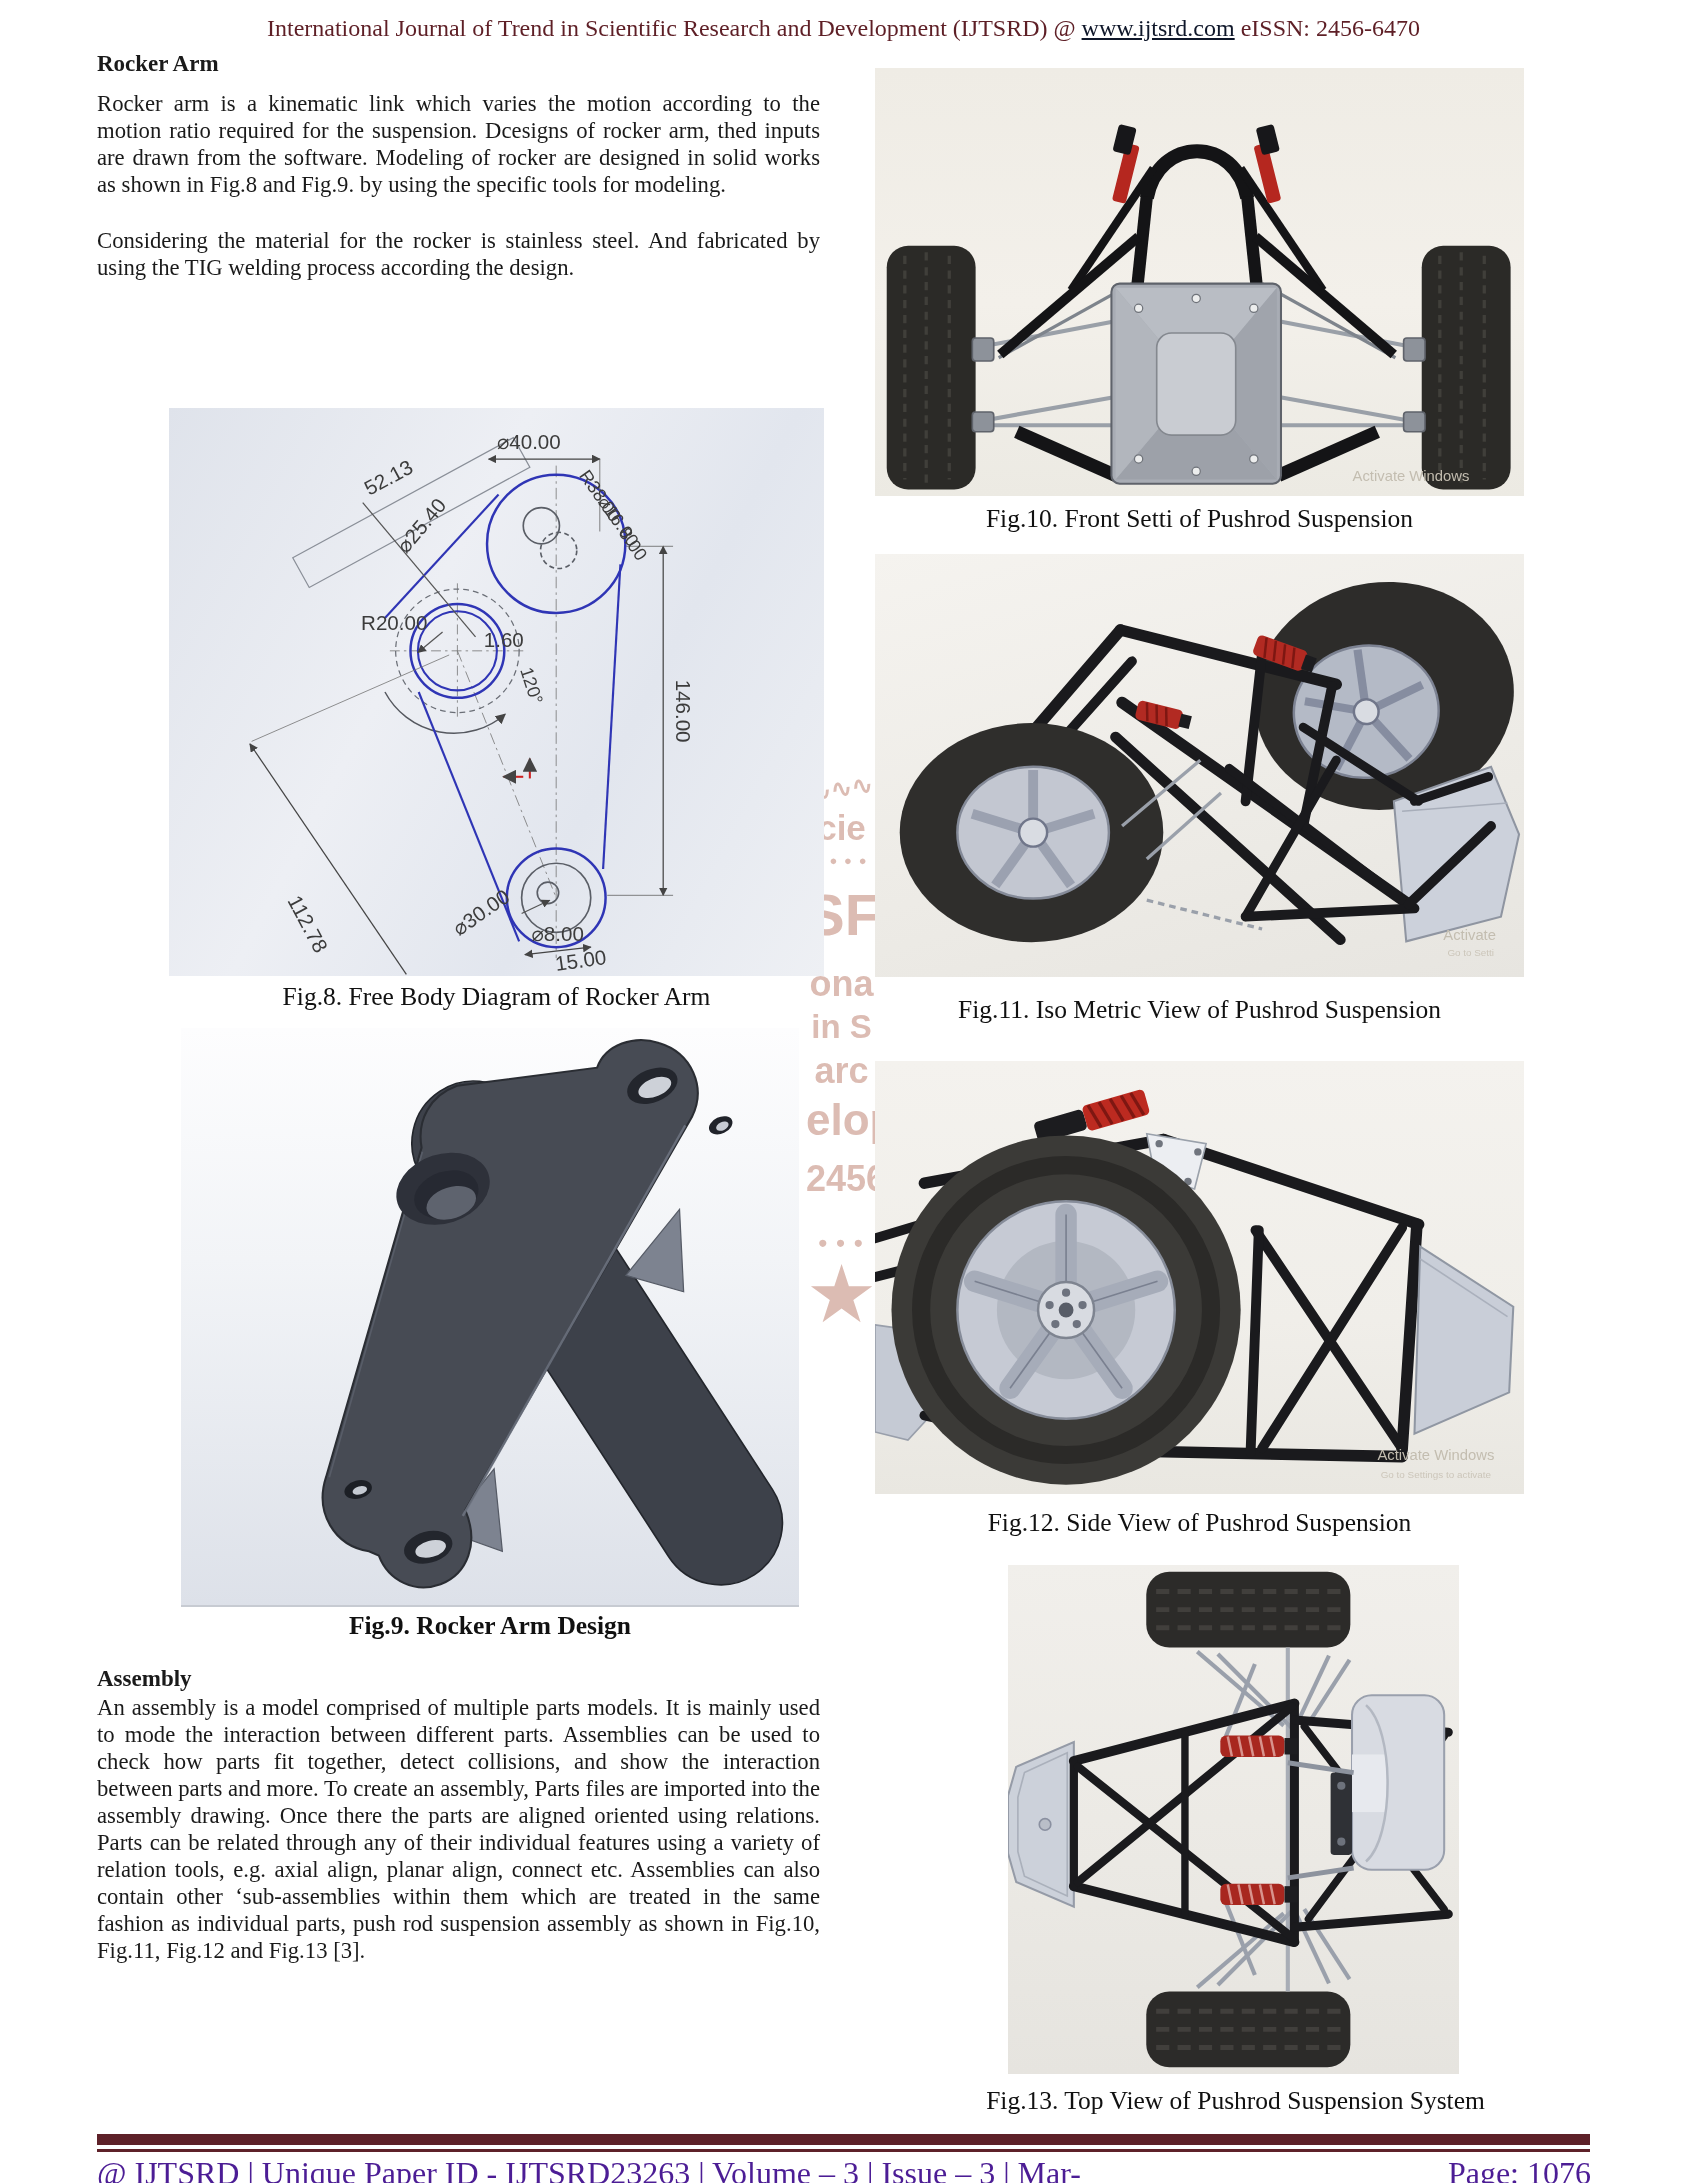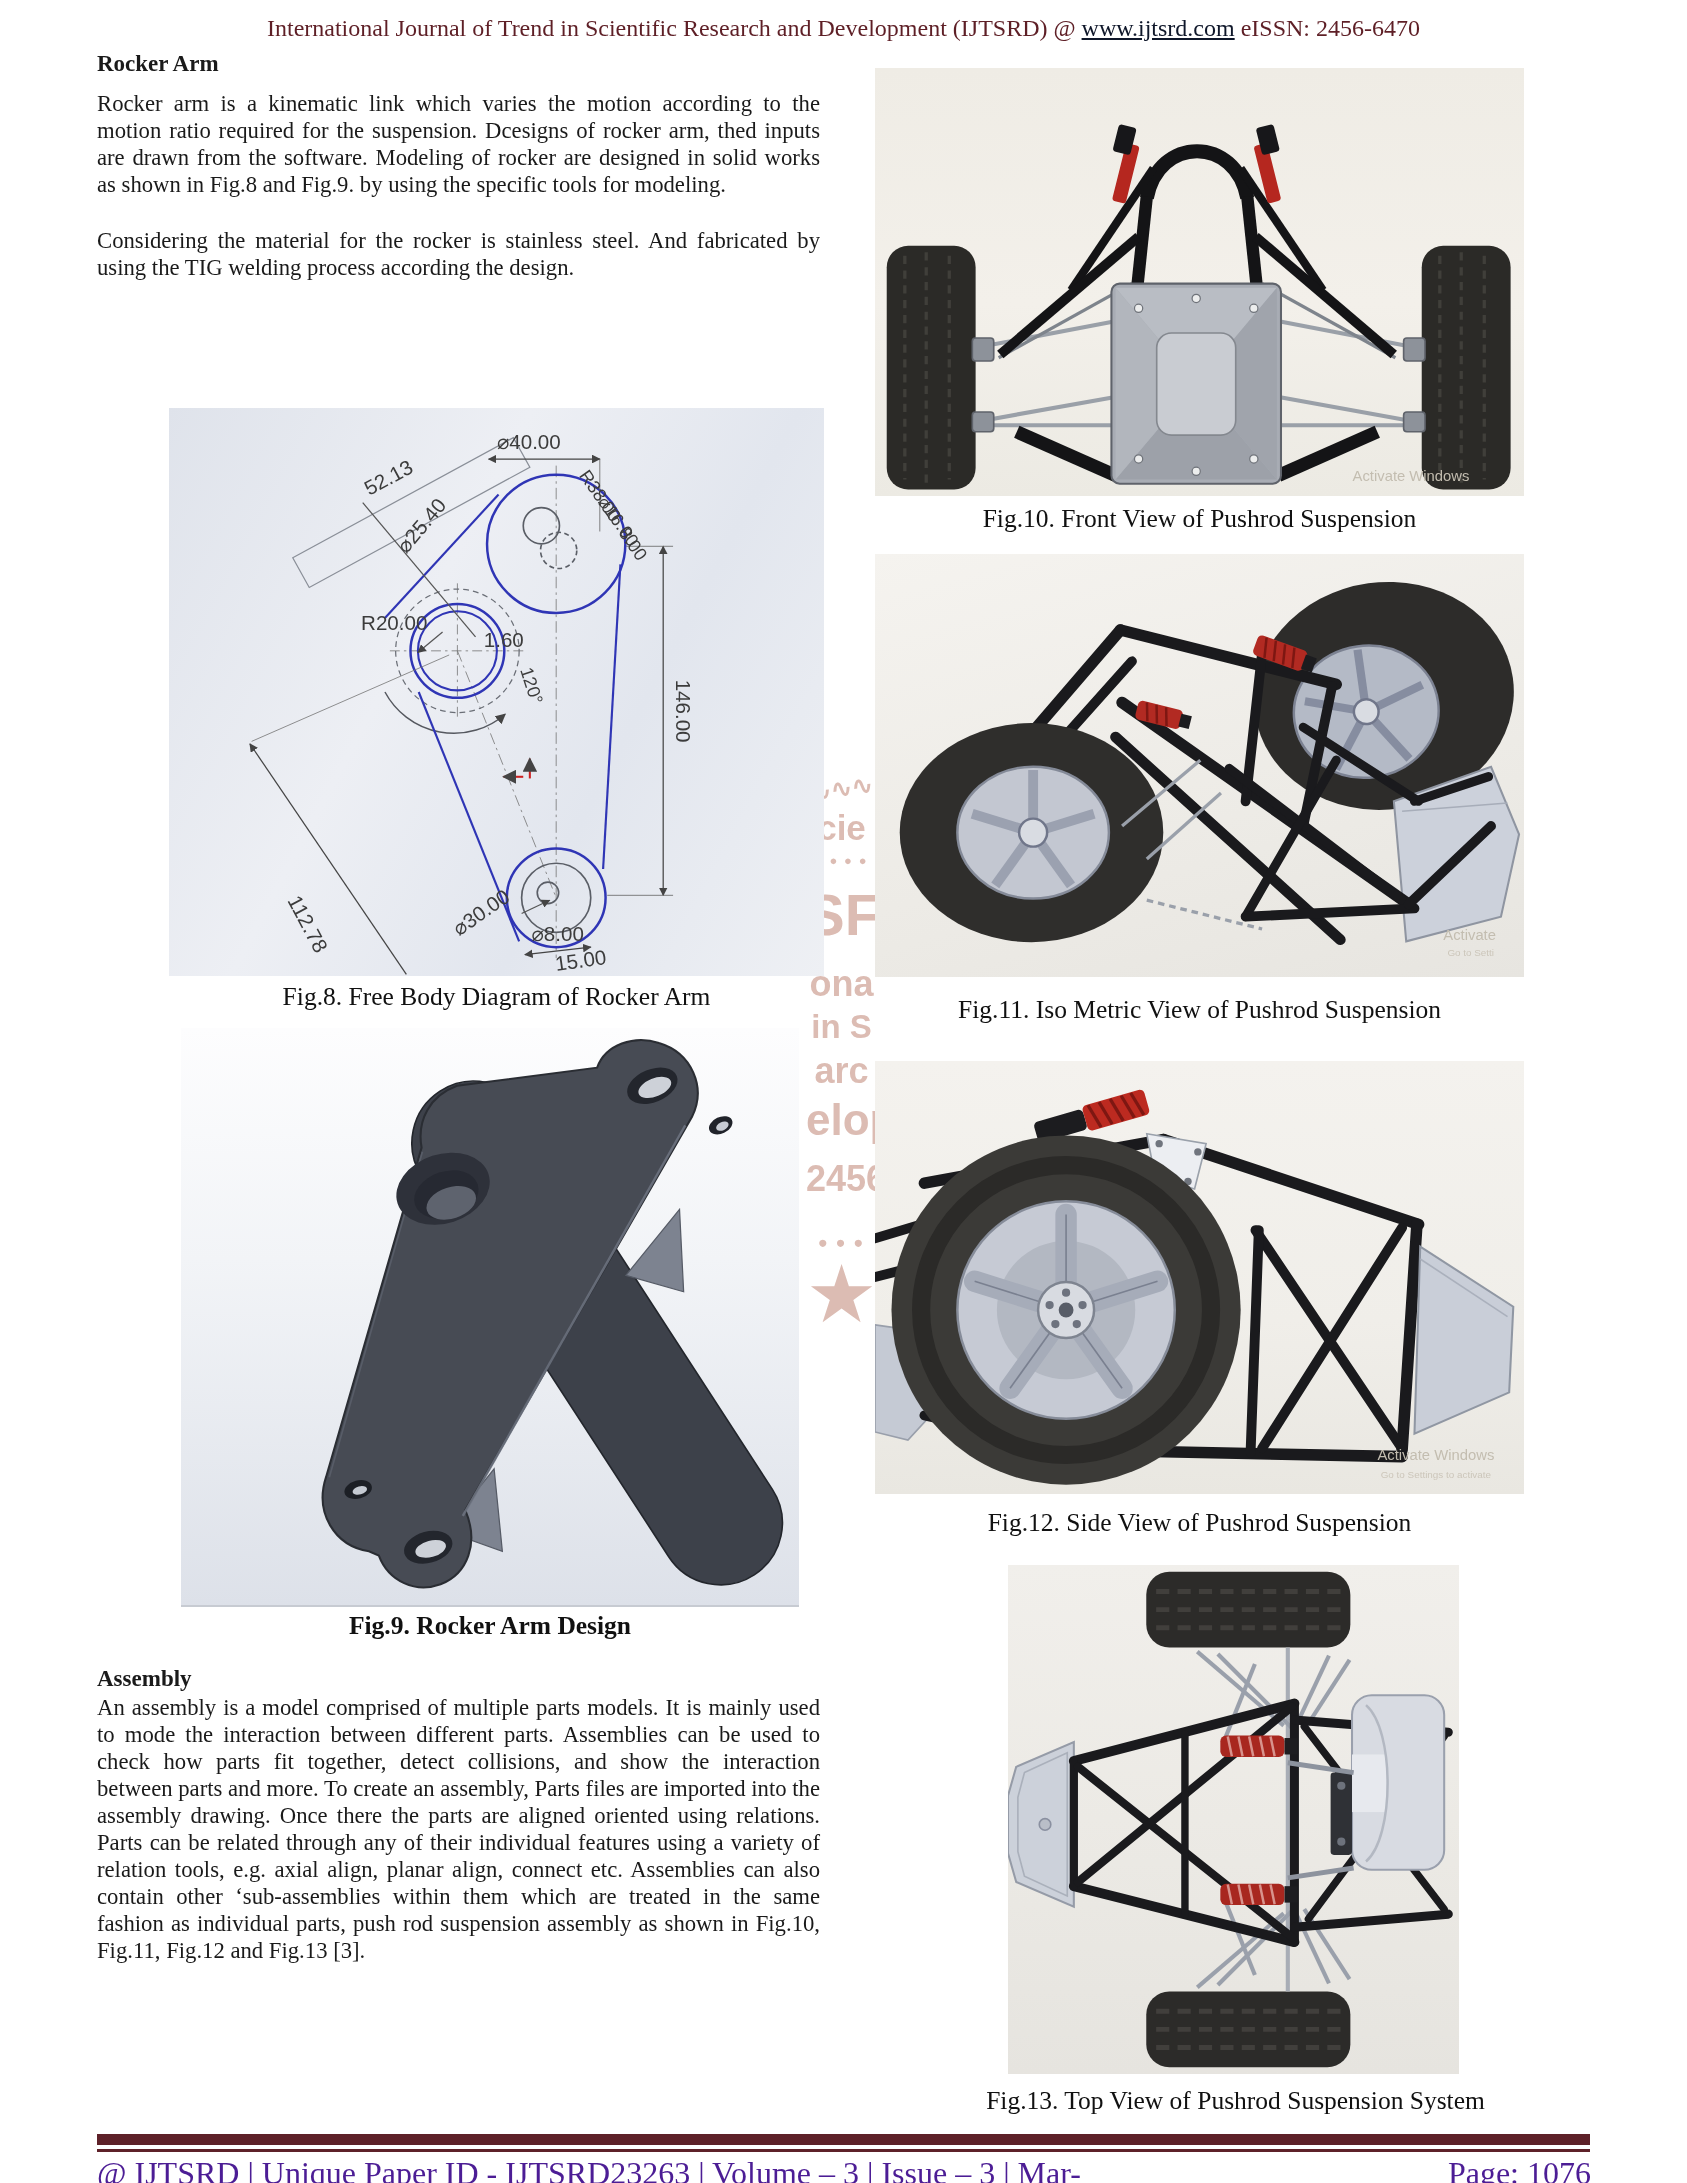--- a/index.html
+++ b/index.html
@@ -227,21 +227,21 @@
           <circle cx="460" cy="292" r="5"></circle>
           <circle cx="390" cy="280" r="5"></circle>
         <circle cx="320" cy="475" r="5"></circle>
           <circle cx="460" cy="475" r="5"></circle>
           <circle cx="390" cy="490" r="5"></circle>
       </g>
     </g>
     <text class="wmtxt" x="580" y="502">Activate Windows</text>
   </svg>
 </div>
-<div class="abs caption" style="left:875px;top:504px;width:649px;">Fig.10. Front View of Pushrod Suspension</div>
+<div class="abs caption" style="left:875px;top:504px;width:649px;">Fig.10. Front Setti of Pushrod Suspension</div>
 
 <div class="abs figbox fig11bg" style="left:875px;top:554px;width:649px;height:423px;">
   <svg width="649" height="423" viewBox="0 0 788 513">
 
     <g transform="rotate(-8 618 172)">
       <ellipse cx="618" cy="172" rx="158" ry="138" fill="#2d2c2a"></ellipse>
       <ellipse cx="594" cy="188" rx="88" ry="80" fill="#b4bac6" stroke="#7c8292" stroke-width="3"></ellipse>
       <g stroke="#868da0" stroke-width="10">
         <line x1="594" y1="188" x2="594" y2="112"></line>
           <line x1="594" y1="188" x2="666" y2="165"></line>

